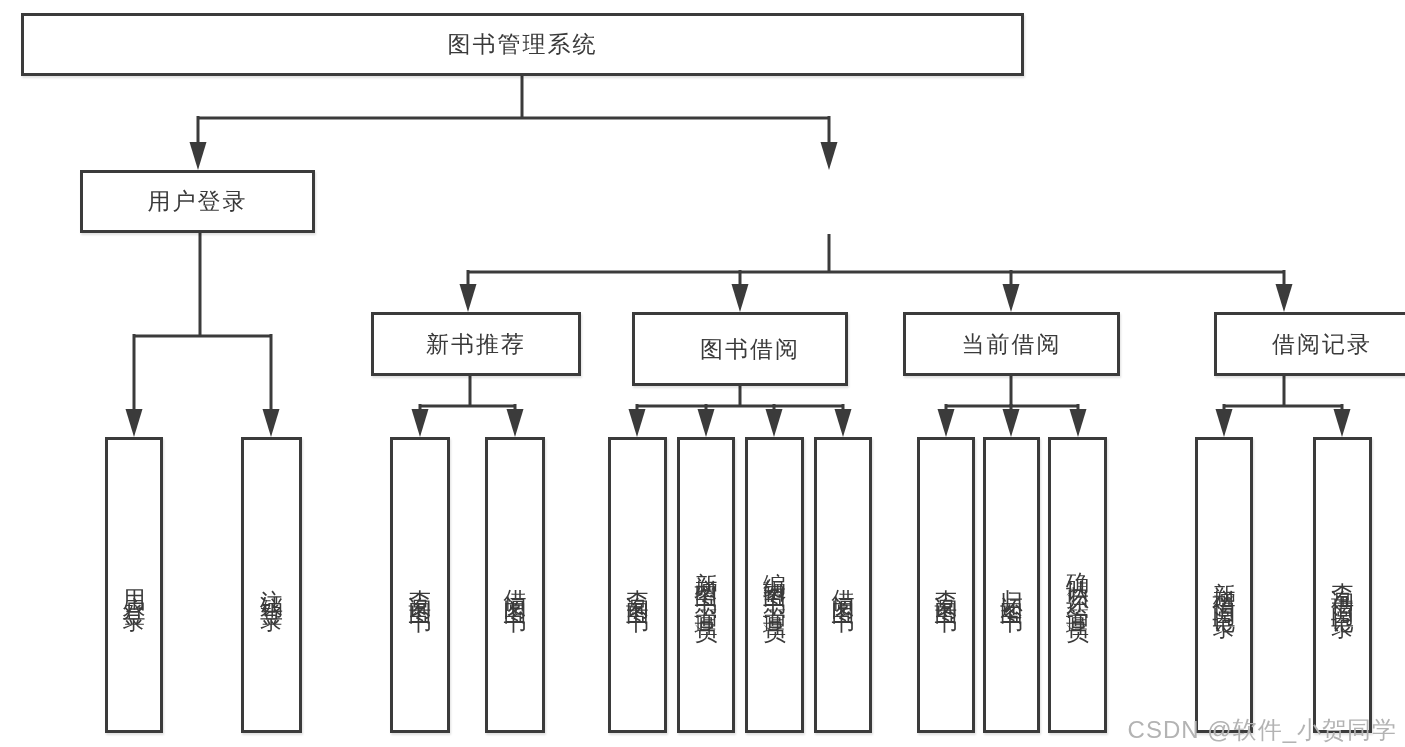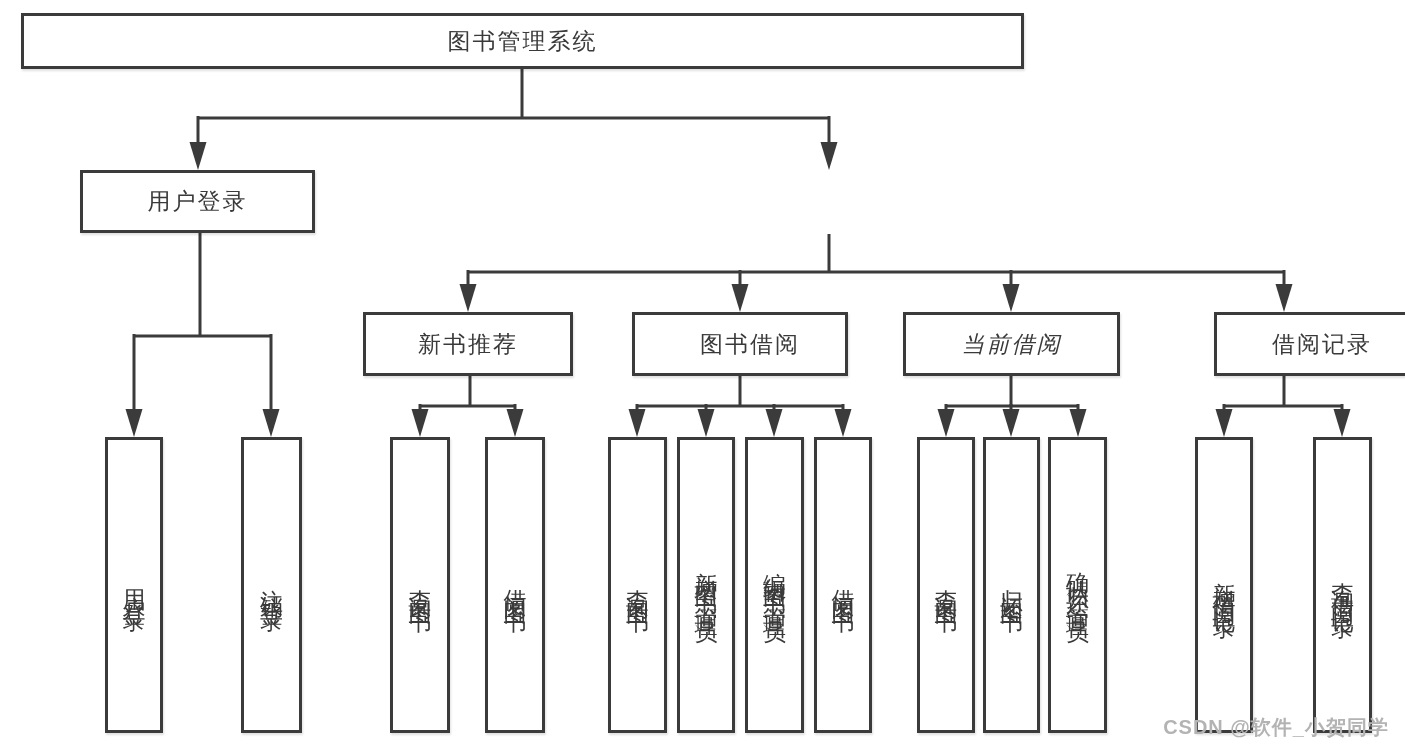--- a/index.html
+++ b/index.html
@@ -27,45 +27,45 @@
     white-space:nowrap;
   }
   .vlabel{
     writing-mode:vertical-rl;
     text-orientation:mixed;
     font-size:23px;color:#3a3a3a;
     letter-spacing:7px;
     line-height:1;
   }
   
-  .b-root{left:21px;top:13px;width:1003px;height:56px;}
+  .b-root{left:21px;top:13px;width:1003px;height:63px;}
   .b-user-login{left:80px;top:170px;width:235px;height:63px;}
   .b-book-mgmt{left:712px;top:170px;width:235px;height:64px;}
-  .b-new-book{left:363px;top:312px;width:210px;height:64px;}
-  .b-book-borrow{left:632px;top:312px;width:216px;height:64px;padding-left:20px;}
-  .b-current-borrow{left:903px;top:312px;width:217px;height:64px;font-style:italic;}
+  .b-new-book{left:371px;top:312px;width:210px;height:64px;}
+  .b-book-borrow{left:632px;top:312px;width:216px;height:74px;padding-left:20px;}
+  .b-current-borrow{left:903px;top:312px;width:217px;height:64px;}
   .b-borrow-record{left:1176px;top:312px;width:216px;height:64px;margin-left:38px;}
   .leaf{top:437px;height:296px;}
   .b-login{left:105px;width:58px;}
   .b-logout{left:241px;width:61px;}
   .b-nb-query{left:390px;width:60px;}
   .b-nb-borrow{left:485px;width:60px;}
   .b-bb-query{left:608px;width:59px;}
   .b-bb-add{left:677px;width:58px;}
   .b-bb-edit{left:745px;width:59px;}
   .b-bb-borrow{left:814px;width:58px;}
   .b-cb-query{left:917px;width:58px;}
   .b-cb-return{left:983px;width:57px;}
   .b-cb-confirm{left:1048px;width:59px;}
   .b-br-add{left:1195px;width:58px;}
   .b-br-query{left:1313px;width:59px;}
   .watermark{
-    position:absolute;right:16px;top:714px;
-    font-size:20px;color:#b3b3b3;letter-spacing:1px;
-    z-index:5;white-space:nowrap;font-weight:bold;
+    position:absolute;right:8px;top:714px;
+    font-size:24px;color:#b3b3b3;letter-spacing:1px;
+    z-index:5;white-space:nowrap;
   }
   .edge line{stroke:#3b3b3b;stroke-width:3px;}
   .edge polygon{fill:#3b3b3b;stroke:none;}
 </style>
 </head>
 <body>
 
 <div class="canvas">
 
   <svg class="connector-layer" viewBox="0 0 1405 747" width="1405" height="747" xmlns="http://www.w3.org/2000/svg">

